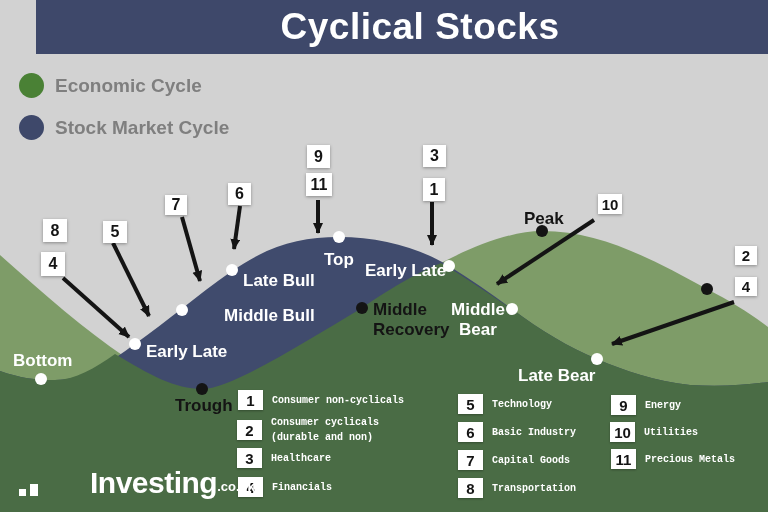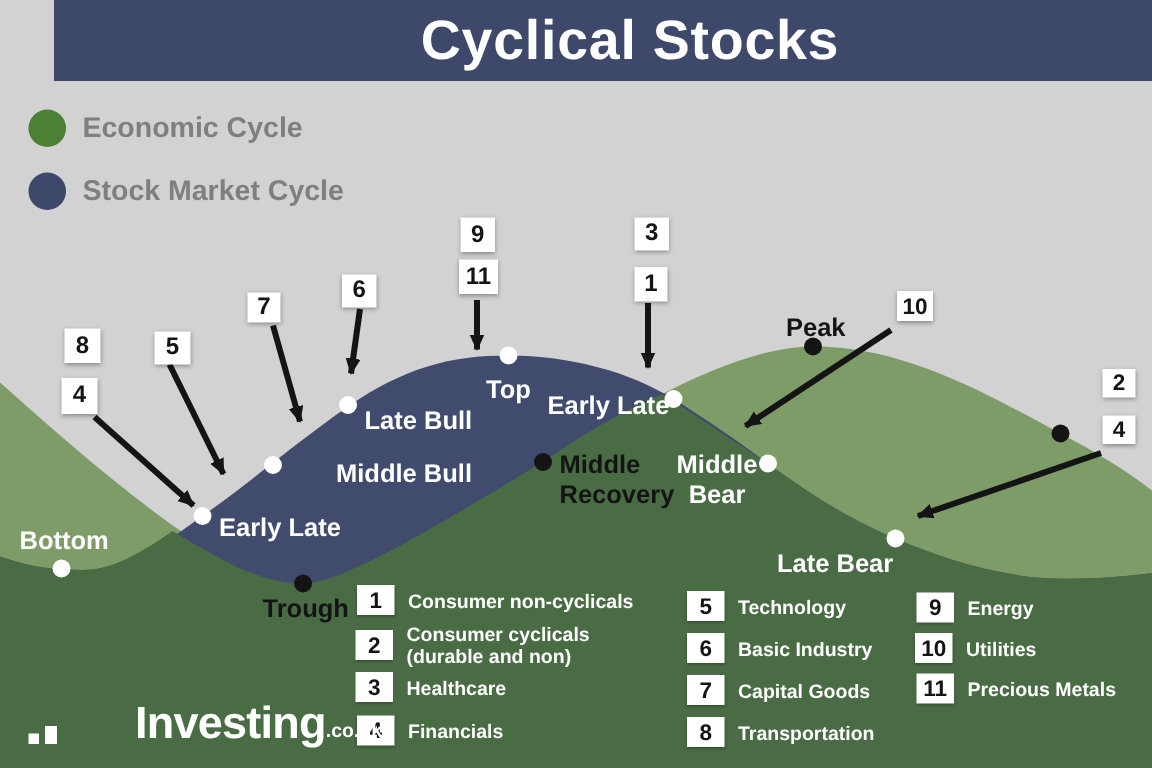--- a/index.html
+++ b/index.html
@@ -24,22 +24,22 @@
   
   .callout{background:#FFFFFF;color:#141414;font-size:16px;font-weight:bold;
     display:flex;align-items:center;justify-content:center;
     box-shadow:0 1px 3px rgba(0,0,0,0.35);}
   
   .secrow{display:flex;align-items:center;}
   .secnum{width:25px;height:20px;background:#FFFFFF;color:#141414;
     font-size:15px;font-weight:bold;display:flex;align-items:center;
     justify-content:center;margin-right:9px;flex:0 0 auto;
     box-shadow:0 1px 2px rgba(0,0,0,0.3);}
-  .seclabel{color:#FFFFFF;font-size:13px;font-weight:bold;line-height:15px;
-    white-space:pre-line;}
+  .seclabel{color:#FFFFFF;font-size:10px;font-weight:bold;line-height:15px;
+    white-space:pre-line;font-family:Liberation Mono, monospace;}
   
   #logo{display:flex;align-items:flex-end;}
   #logo-text{color:#fff;font-size:30px;font-weight:bold;line-height:26px;letter-spacing:-0.5px;margin-left:48px;}
   #logo-suffix{color:#fff;font-size:13px;font-weight:bold;padding-bottom:2px;}
 </style>
 </head>
 <body>
 
 <div id="app">
 

